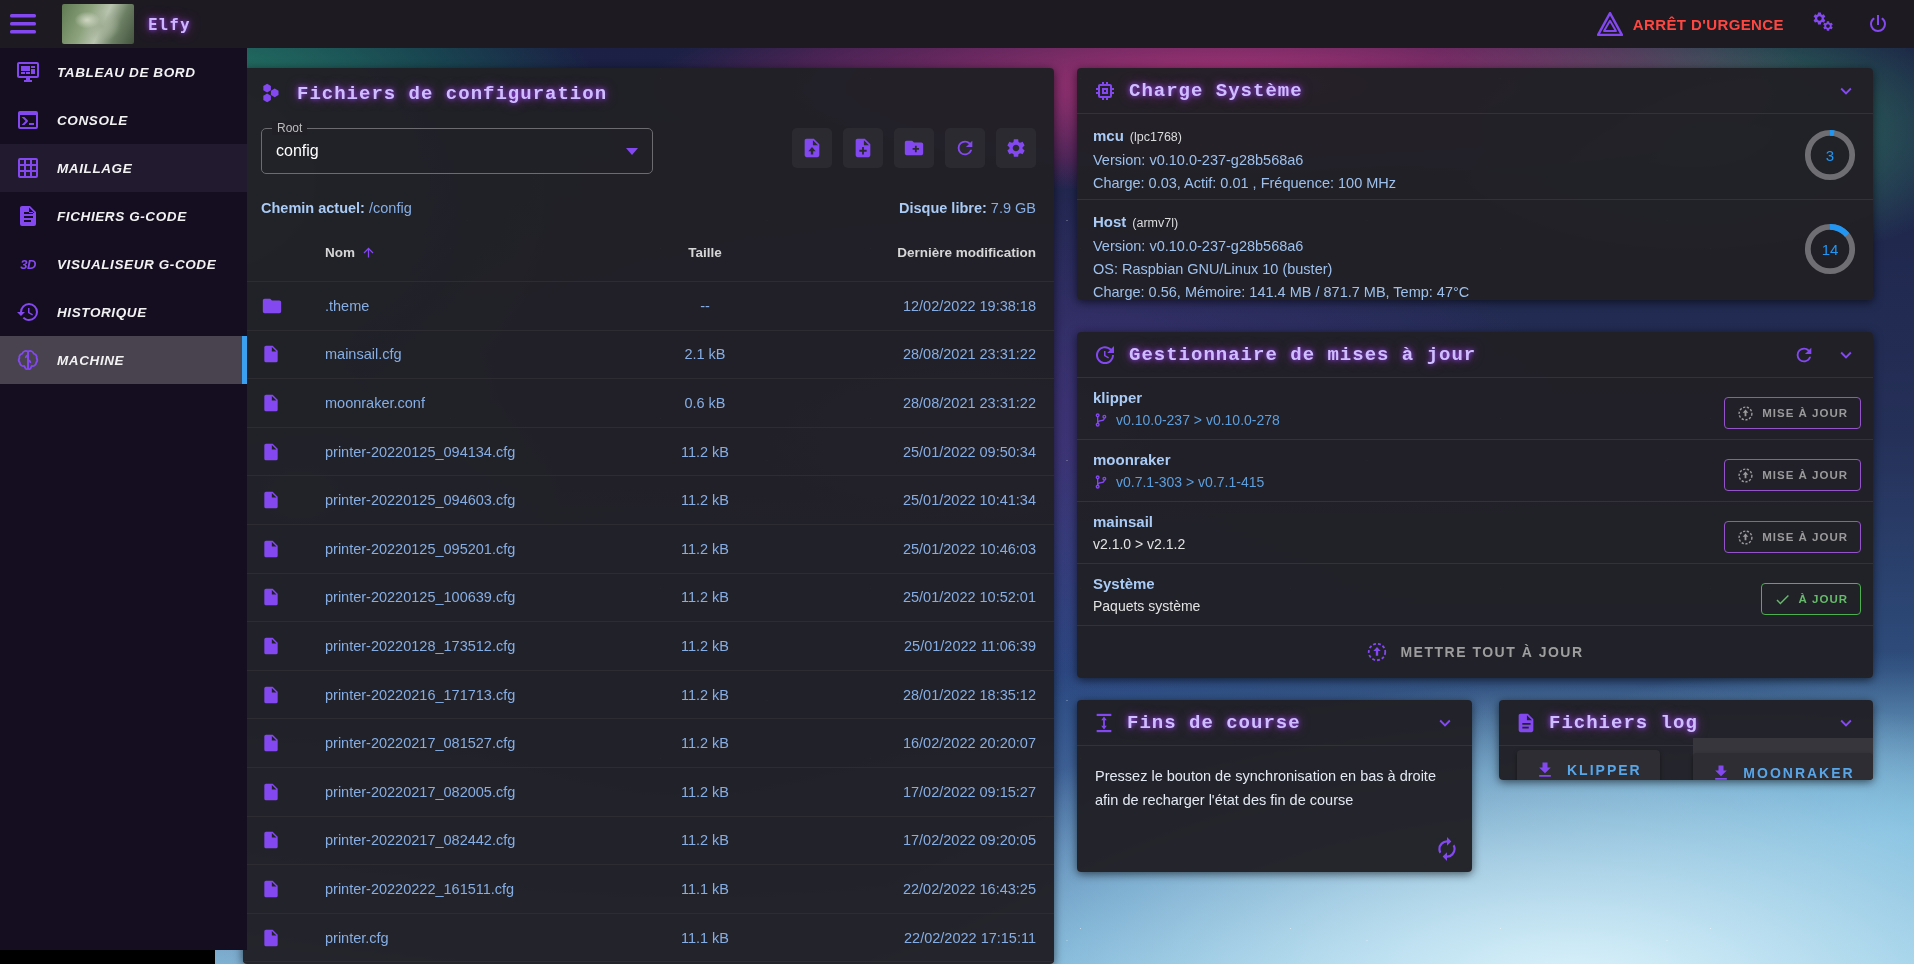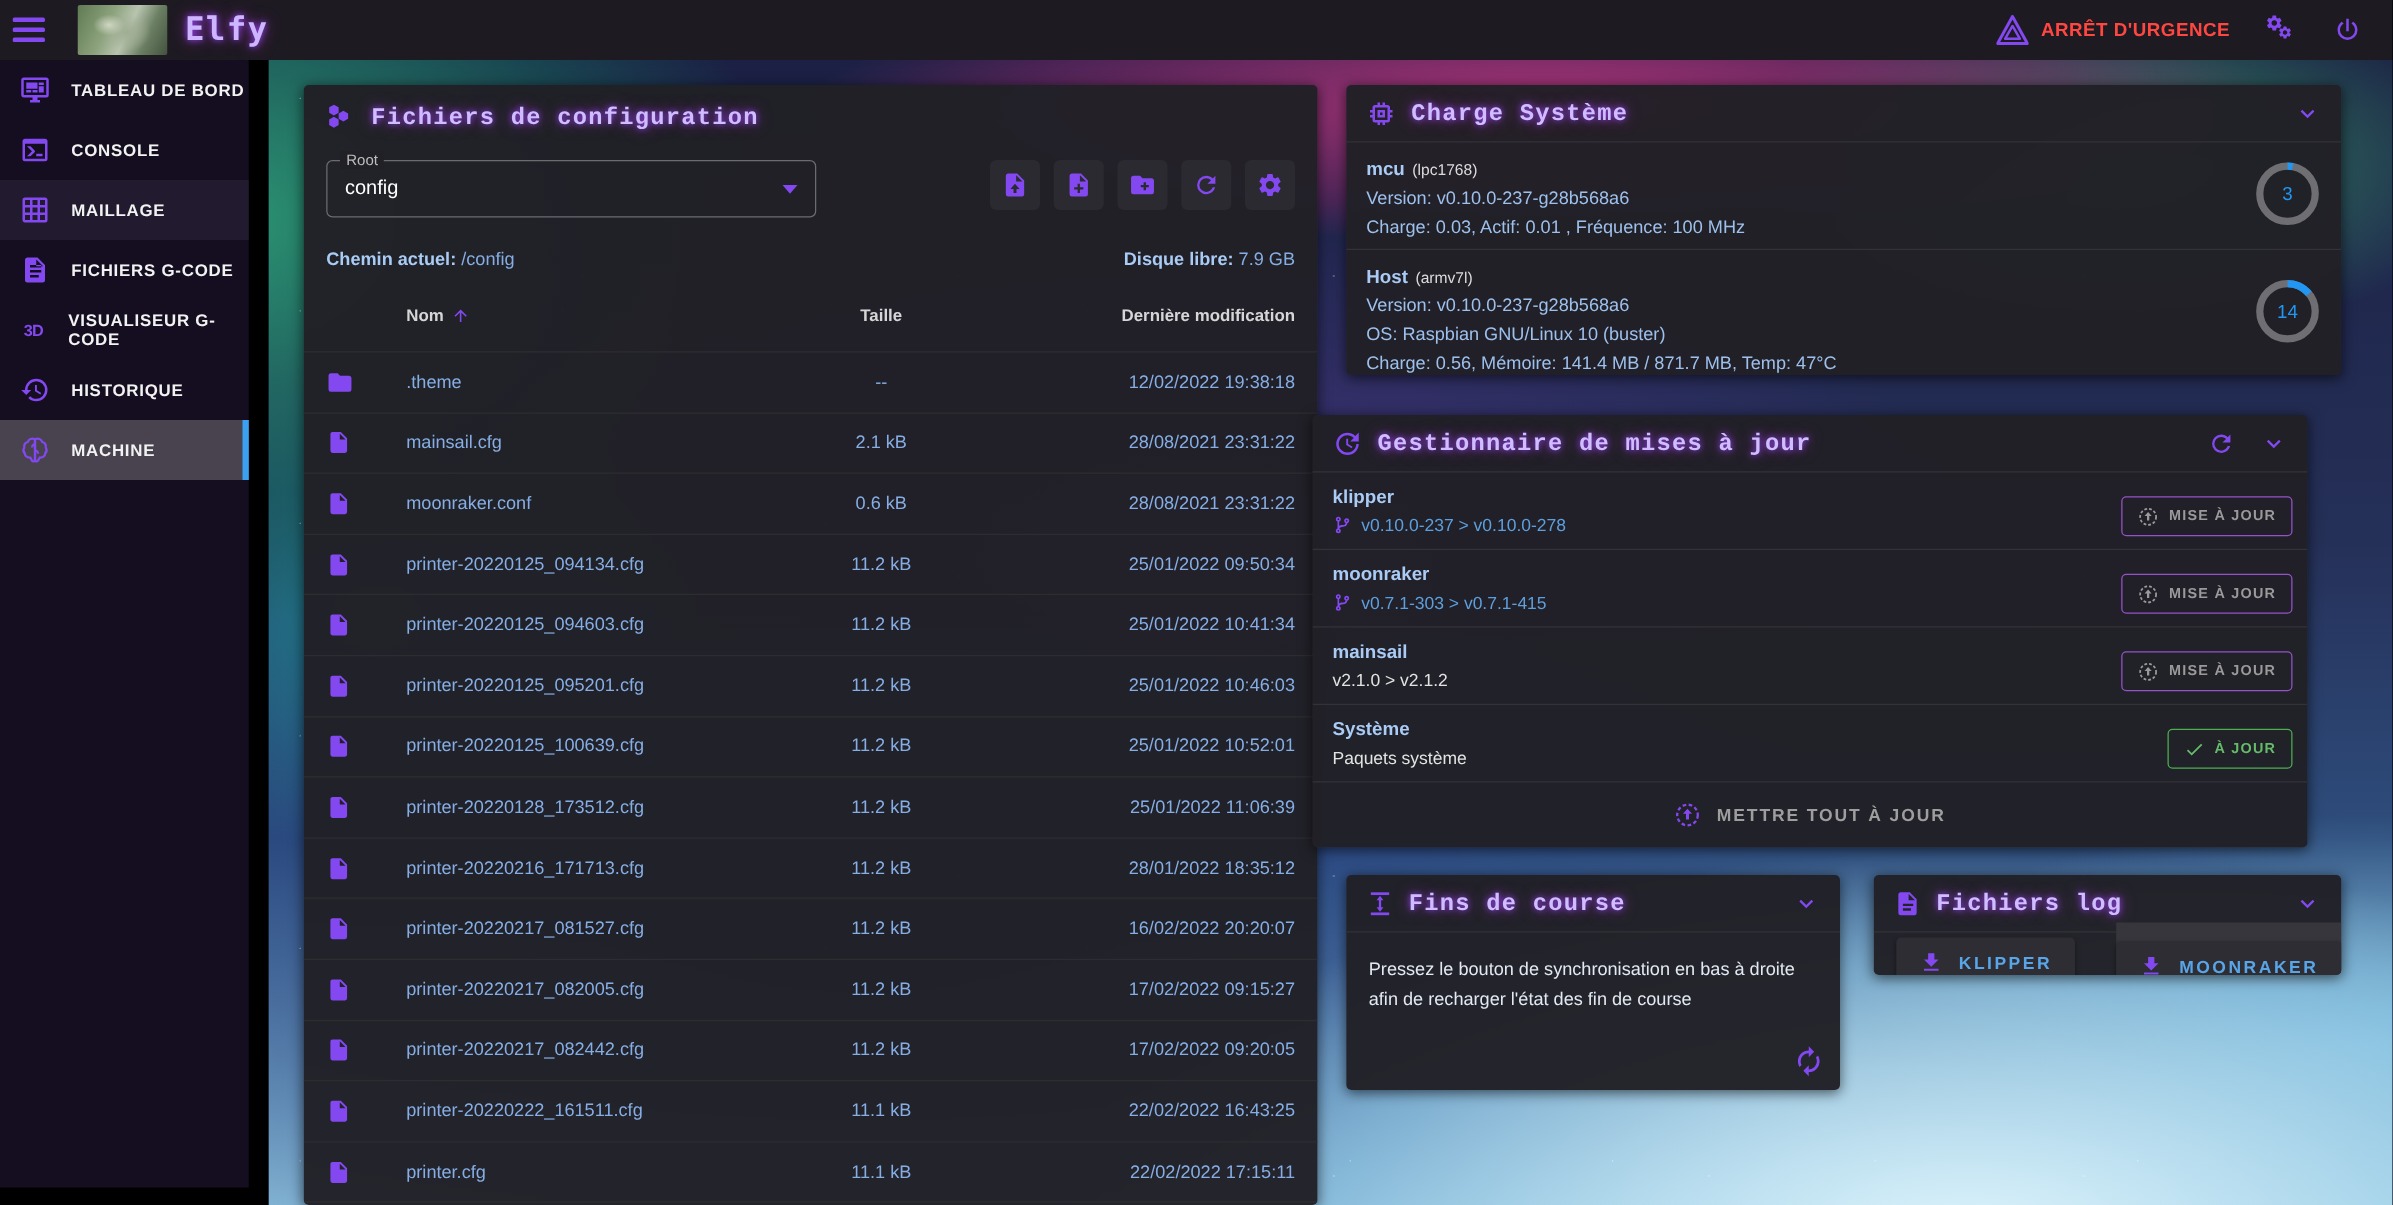--- a/index.html
+++ b/index.html
@@ -11,30 +11,30 @@
   .topbar { position:absolute; left:0; top:0; width:1914px; height:48px;
     background:#1e1a22; display:flex; align-items:center; z-index:30; }
   .menu-btn { width:46px; height:48px; display:flex; align-items:center; justify-content:center;
     background:none; border:none; cursor:pointer; }
   .logo-img { width:72px; height:40px; margin-left:16px; border-radius:2px;
     background:
       radial-gradient(18px 12px at 35% 40%, #cfd6c2 0%, transparent 70%),
       radial-gradient(26px 20px at 55% 55%, #9fae93 0%, transparent 75%),
       linear-gradient(115deg,#5f7a52 0%,#8da37e 35%,#b9c4af 55%,#6b7f63 75%,#43523e 100%); }
   .app-title { margin-left:14px; font-family:"DejaVu Sans Mono",monospace; font-weight:700;
-    font-size:26px; color:#cdb6ff; letter-spacing:1px;
+    font-size:16px; color:#cdb6ff; letter-spacing:1px;
     text-shadow:0 0 5px rgba(150,70,255,.95), 0 0 12px rgba(220,60,250,.55); }
   .topbar-right { margin-left:auto; display:flex; align-items:center; gap:26px; padding-right:24px; }
   .emergency { display:flex; align-items:center; gap:10px; background:none; border:none; cursor:pointer; }
   .emergency-label { color:#ff4742; font-weight:700; font-size:15px; letter-spacing:.4px; }
   .icon-btn { background:none; border:none; cursor:pointer; display:flex; align-items:center; }
 
   
-  .sidebar { position:absolute; left:0; top:48px; width:199px; height:902px;
-    background:#150e20; z-index:20; }
+  .sidebar { position:absolute; left:0; top:48px; width:247px; height:902px;
+    background:#150e20; z-index:20;font-style:italic; }
   .side-item { height:48px; display:flex; align-items:center; padding-left:15px; cursor:pointer; }
   .side-item .s-icon { width:26px; height:26px; margin-right:16px; color:#8348f0;
     display:flex; align-items:center; justify-content:center; }
   .side-item .s-label { color:#f2f2f2; font-size:13.5px; font-weight:700; letter-spacing:.6px; }
   .side-item.hovered { background:#221a2f; }
   .side-item.active { background:#49434f; border-right:5px solid #3aa0ef; }
   .icon-3d { font-size:13px; font-weight:700; color:#8348f0; letter-spacing:-.5px; }
 
   
   .content { position:absolute; left:215px; top:48px; width:1699px; height:916px; overflow:hidden;
@@ -108,21 +108,21 @@
   .sys-chip { color:#dcdcdc; font-size:12.5px; margin-left:6px; }
   .gauge { position:absolute; right:16px; width:54px; height:54px; }
   .gauge.g-mcu { top:14px; } .gauge.g-host { top:22px; }
   .gauge svg { width:54px; height:54px; }
   .g-bg { fill:none; stroke:#6f6f73; stroke-width:6; }
   .g-fg { fill:none; stroke:#2196f3; stroke-width:6; stroke-linecap:butt; }
   .g-val { position:absolute; inset:0; display:flex; align-items:center; justify-content:center;
     color:#2196f3; font-size:15px; }
 
   
-  .update-panel { left:835px; top:284px; width:796px; height:346px; }
+  .update-panel { left:862px; top:284px; width:796px; height:346px; }
   .u-row { height:62px; padding:9px 12px 0 16px; border-bottom:1px solid #333237;
     display:flex; justify-content:space-between; }
   .u-info .u-name { color:#a9cbf5; font-weight:700; font-size:15px; line-height:22px; }
   .u-version { display:flex; align-items:center; gap:7px; font-size:14px; line-height:22px; }
   .u-version.commits { color:#5d9fdd; }
   .u-version.plain { color:#e3e3e3; }
   .u-btn { align-self:center; height:32px; border-radius:4px; padding:0 12px; background:none;
     display:flex; align-items:center; gap:8px; font-size:11.5px; font-weight:700;
     letter-spacing:1px; cursor:pointer; font-family:"Liberation Sans",sans-serif; }
   .u-btn.update { border:1px solid #9553c9; color:#9a9a9a; }

